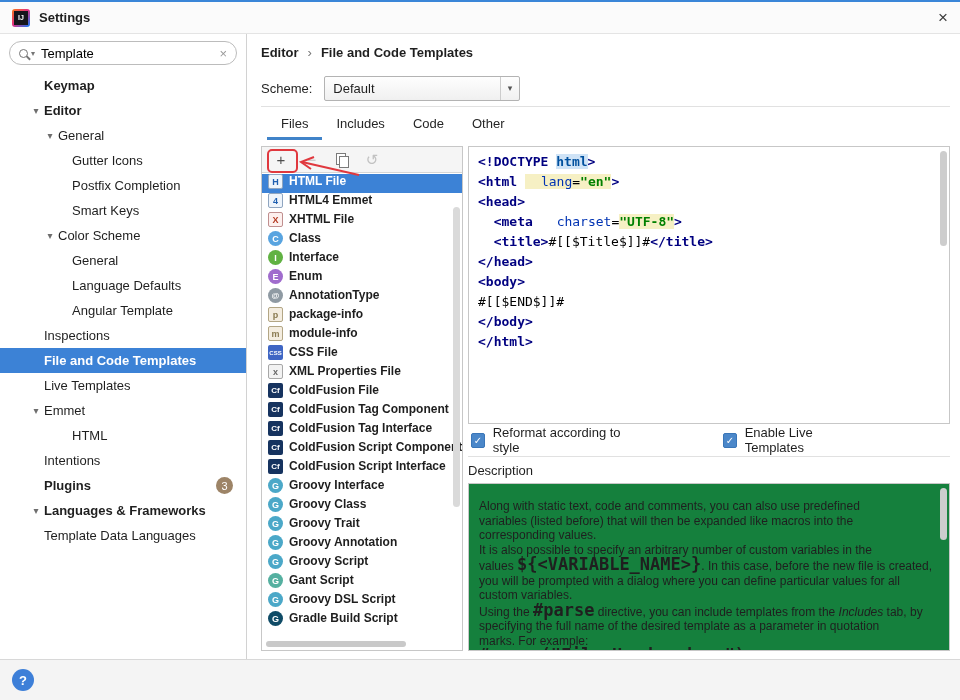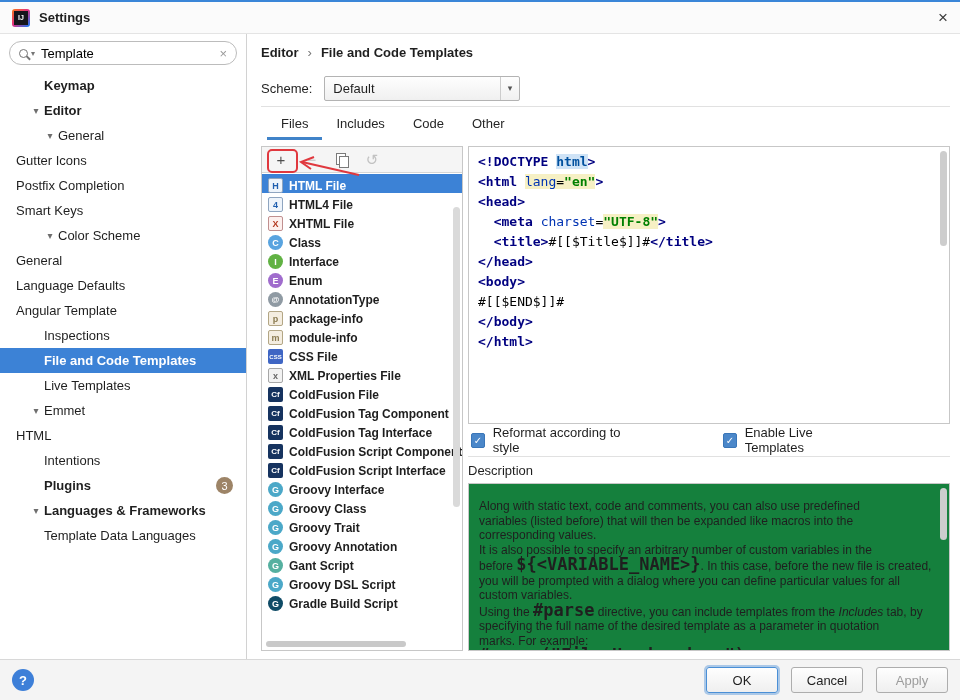--- a/index.html
+++ b/index.html
@@ -25,21 +25,21 @@
   .schev { font-size:8px; color:#757575; }
   .sval { flex:1; margin-left:3px; color:#000; }
   .sclear { color:#9a9a9a; font-size:13px; }
 
   .tree { flex:1; overflow:hidden; padding-top:3px; }
   .trow { height:25px; display:flex; align-items:center; cursor:pointer; }
   .trow .arrow { flex:0 0 16px; width:16px; text-align:center; font-size:10px; color:#6e6e6e; visibility:hidden; }
   .trow.has-arrow .arrow { visibility:visible; }
   .trow.lvl0 { padding-left:28px; }
   .trow.lvl1 { padding-left:42px; }
-  .trow.lvl2 { }
+  .trow.lvl2 { padding-left:56px; }
   .trow.bold .tlabel { font-weight:bold; }
   .trow.selected { background:#3c82d6; }
   .trow.selected .tlabel { color:#fff; font-weight:bold; }
   .badge { margin-left:auto; margin-right:13px; width:17px; height:17px; border-radius:50%; background:#9d8467; color:#fff; font-size:11px; display:flex; align-items:center; justify-content:center; }
   .badge:empty { display:none; }
 
   
   .content { flex:1; min-width:0; display:flex; flex-direction:column; padding:0 10px 0 14px; }
   .breadcrumb { flex:0 0 36px; display:flex; align-items:center; gap:9px; font-weight:bold; }
   .bsep { color:#777; font-weight:normal; }
@@ -57,21 +57,21 @@
   .left-panel { flex:0 0 202px; width:202px; border:1px solid #c7c7c7; display:flex; flex-direction:column; position:relative; background:#fff; }
   .ltoolbar { flex:0 0 26px; background:#f5f5f5; border-bottom:1px solid #d6d6d6; display:flex; align-items:center; gap:15px; padding:0 11px; position:relative; }
   .tbtn { font-size:15px; color:#4f4f4f; width:16px; text-align:center; cursor:pointer; line-height:1; }
   .tbtn.disabled { color:#c2c2c2; cursor:default; }
   .copy-icon { position:relative; width:14px; height:14px; }
   .copy-icon::before { content:""; position:absolute; left:1px; top:0; width:8px; height:10px; border:1px solid #7a7a7a; background:#fff; }
   .copy-icon::after { content:""; position:absolute; left:4px; top:3px; width:8px; height:10px; border:1px solid #7a7a7a; background:#fff; }
   .annot { position:absolute; left:2px; top:1px; width:150px; height:38px; overflow:visible; pointer-events:none; z-index:5; }
 
   .tlist { flex:1; overflow:hidden; position:relative; padding-top:1px; }
-  .titem { height:19px; display:flex; align-items:flex-end; gap:6px; padding:0 6px; white-space:nowrap; cursor:pointer; }
+  .titem { height:19px; display:flex; align-items:flex-start; gap:6px; padding:0 6px; white-space:nowrap; cursor:pointer; }
   .titem.selected { background:#3c82d6; }
   .titem.selected .tname { color:#fff; }
   .tname { font-size:12px; font-weight:bold; color:#1e1e1e; }
   .ic { flex:0 0 15px; width:15px; height:15px; border-radius:2px; display:flex; align-items:center; justify-content:center; font-size:9px; font-weight:bold; color:#fff; }
   .ic-html { background:#eef4fb; border:1px solid #8fa5c0; color:#1f5fb0; } .ic-html::before{content:"H";}
   .ic-html4 { background:#eef4fb; border:1px solid #8fa5c0; color:#1f5fb0; } .ic-html4::before{content:"4";}
   .ic-xhtml { background:#fdf0ee; border:1px solid #c08f8f; color:#b3381f; } .ic-xhtml::before{content:"X";}
   .ic-class { background:#59a4e0; border-radius:50%; } .ic-class::before{content:"C";}
   .ic-interface { background:#61b243; border-radius:50%; } .ic-interface::before{content:"I";}
   .ic-enum { background:#a06ccd; border-radius:50%; } .ic-enum::before{content:"E";}
@@ -89,21 +89,21 @@
   .sb-h { position:absolute; height:6px; background:#c9c9c9; border-radius:3px; }
   .list-sb-v { right:2px; top:34px; height:300px; background:#dadada; }
   .list-sb-h { left:4px; bottom:3px; width:140px; }
 
   
   .right-panel { flex:1; min-width:0; display:flex; flex-direction:column; }
   .editor { flex:0 0 278px; border:1px solid #c7c7c7; background:#fff; position:relative; overflow:hidden; padding:5px 16px 5px 9px; font-family:"DejaVu Sans Mono",monospace; font-size:13px; line-height:20px; cursor:text; }
   .line { white-space:pre; }
   .tg { color:#000080; font-weight:bold; }
   .doc { color:#00509e; font-weight:bold; }
-  .at { color:#0033b3; }
+  .at { color:#0033b3;padding-left:16px; }
   .st { color:#008000; font-weight:bold; }
   .pl { color:#000; }
   .hlb { background:#cfe3f6; }
   .hly { background:#f6f0c4; }
   .editor-sb { right:2px; top:4px; height:95px; }
 
   .opts { flex:0 0 32px; display:flex; align-items:center; padding-left:3px; }
   .opt { display:flex; align-items:center; gap:8px; margin-right:88px; cursor:pointer; }
   .cb { width:15px; height:15px; border-radius:2px; background:#4b87c9; border:1px solid #3a76b8; color:#fff; font-size:10px; display:flex; align-items:center; justify-content:center; }
 
@@ -284,21 +284,21 @@
           <div class="tlist">
 
             <div class="sb-v list-sb-v"></div>
             <div class="sb-h list-sb-h"></div>
           <div class="titem selected">
                 <span class="ic ic-html"></span>
                 <span class="tname">HTML File</span>
               </div>
               <div class="titem">
                 <span class="ic ic-html4"></span>
-                <span class="tname">HTML4 File</span>
+                <span class="tname">HTML4 Emmet</span>
               </div>
               <div class="titem">
                 <span class="ic ic-xhtml"></span>
                 <span class="tname">XHTML File</span>
               </div>
               <div class="titem">
                 <span class="ic ic-class"></span>
                 <span class="tname">Class</span>
               </div>
               <div class="titem">
@@ -357,20 +357,24 @@
                 <span class="ic ic-groovy"></span>
                 <span class="tname">Groovy Class</span>
               </div>
               <div class="titem">
                 <span class="ic ic-groovy"></span>
                 <span class="tname">Groovy Trait</span>
               </div>
               <div class="titem">
                 <span class="ic ic-groovy"></span>
                 <span class="tname">Groovy Annotation</span>
+              </div>
+              <div class="titem">
+                <span class="ic ic-groovy"></span>
+                <span class="tname">Groovy Script</span>
               </div>
               <div class="titem">
                 <span class="ic ic-gant"></span>
                 <span class="tname">Gant Script</span>
               </div>
               <div class="titem">
                 <span class="ic ic-groovy"></span>
                 <span class="tname">Groovy DSL Script</span>
               </div>
               <div class="titem">
@@ -409,36 +413,31 @@
 
           <div class="desc-section">
             <div class="desc-title">Description</div>
             <div class="desc-panel">
 
               <div class="sb-v desc-sb"></div>
             <div class="dline"><span>Along with static text, code and comments, you can also use predefined</span></div>
                 <div class="dline"><span>variables (listed before) that will then be expanded like macros into the</span></div>
                 <div class="dline"><span>corresponding values.</span></div>
                 <div class="dline"><span>It is also possible to specify an arbitrary number of custom variables in the</span></div>
-                <div class="dline"><span>before </span><span class="cd">${&lt;VARIABLE_NAME&gt;}</span><span>. In this case, before the new file is created,</span></div>
+                <div class="dline"><span>values </span><span class="cd">${&lt;VARIABLE_NAME&gt;}</span><span>. In this case, before the new file is created,</span></div>
                 <div class="dline"><span>you will be prompted with a dialog where you can define particular values for all</span></div>
                 <div class="dline"><span>custom variables.</span></div>
                 <div class="dline"><span>Using the </span><span class="cd">#parse</span><span> directive, you can include templates from the </span><span class="it">Includes</span><span> tab, by</span></div>
                 <div class="dline"><span>specifying the full name of the desired template as a parameter in quotation</span></div>
                 <div class="dline"><span>marks. For example:</span></div>
                 <div class="dline"><span class="cd">#parse("File Header.java")</span></div>
               </div>
           </div>
         </div>
       </div>
     </main>
   </div>
 
   <div class="footer">
     <div class="help">?</div>
-    <div class="btns">
-      <div class="btn primary">OK</div>
-      <div class="btn">Cancel</div>
-      <div class="btn disabled">Apply</div>
-    </div>
   </div>
 
 </div>
 
 </body></html>

